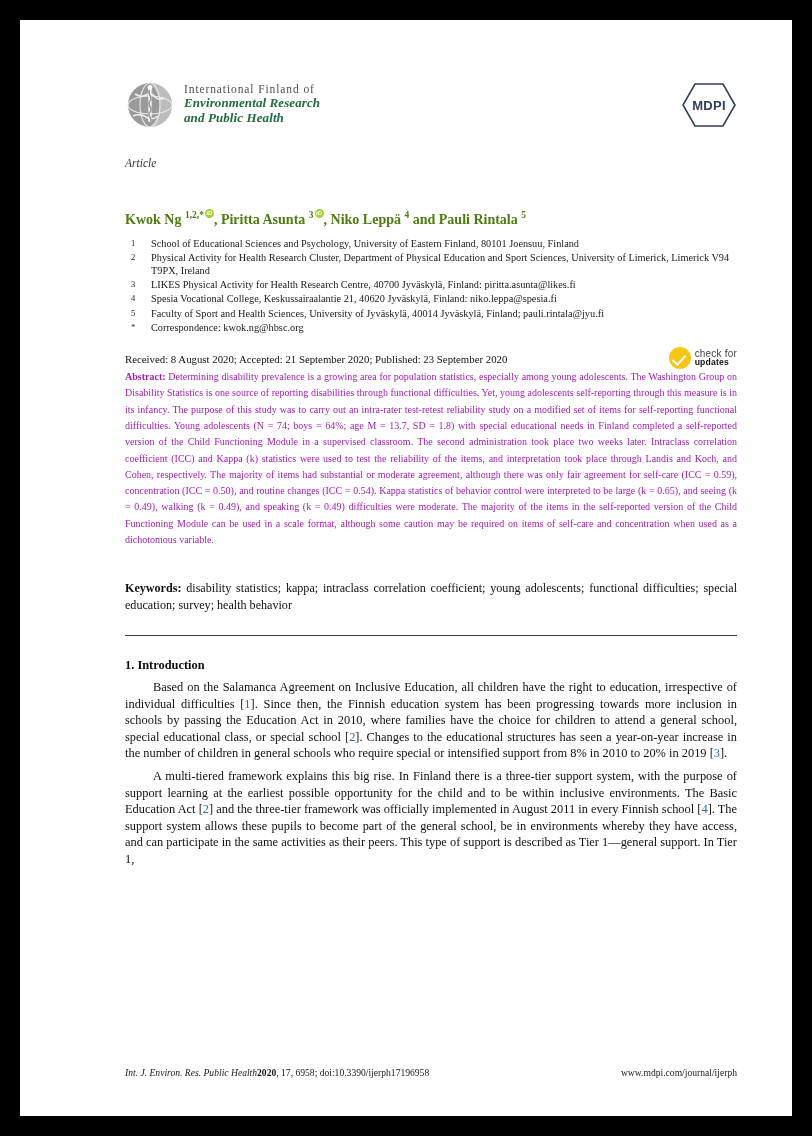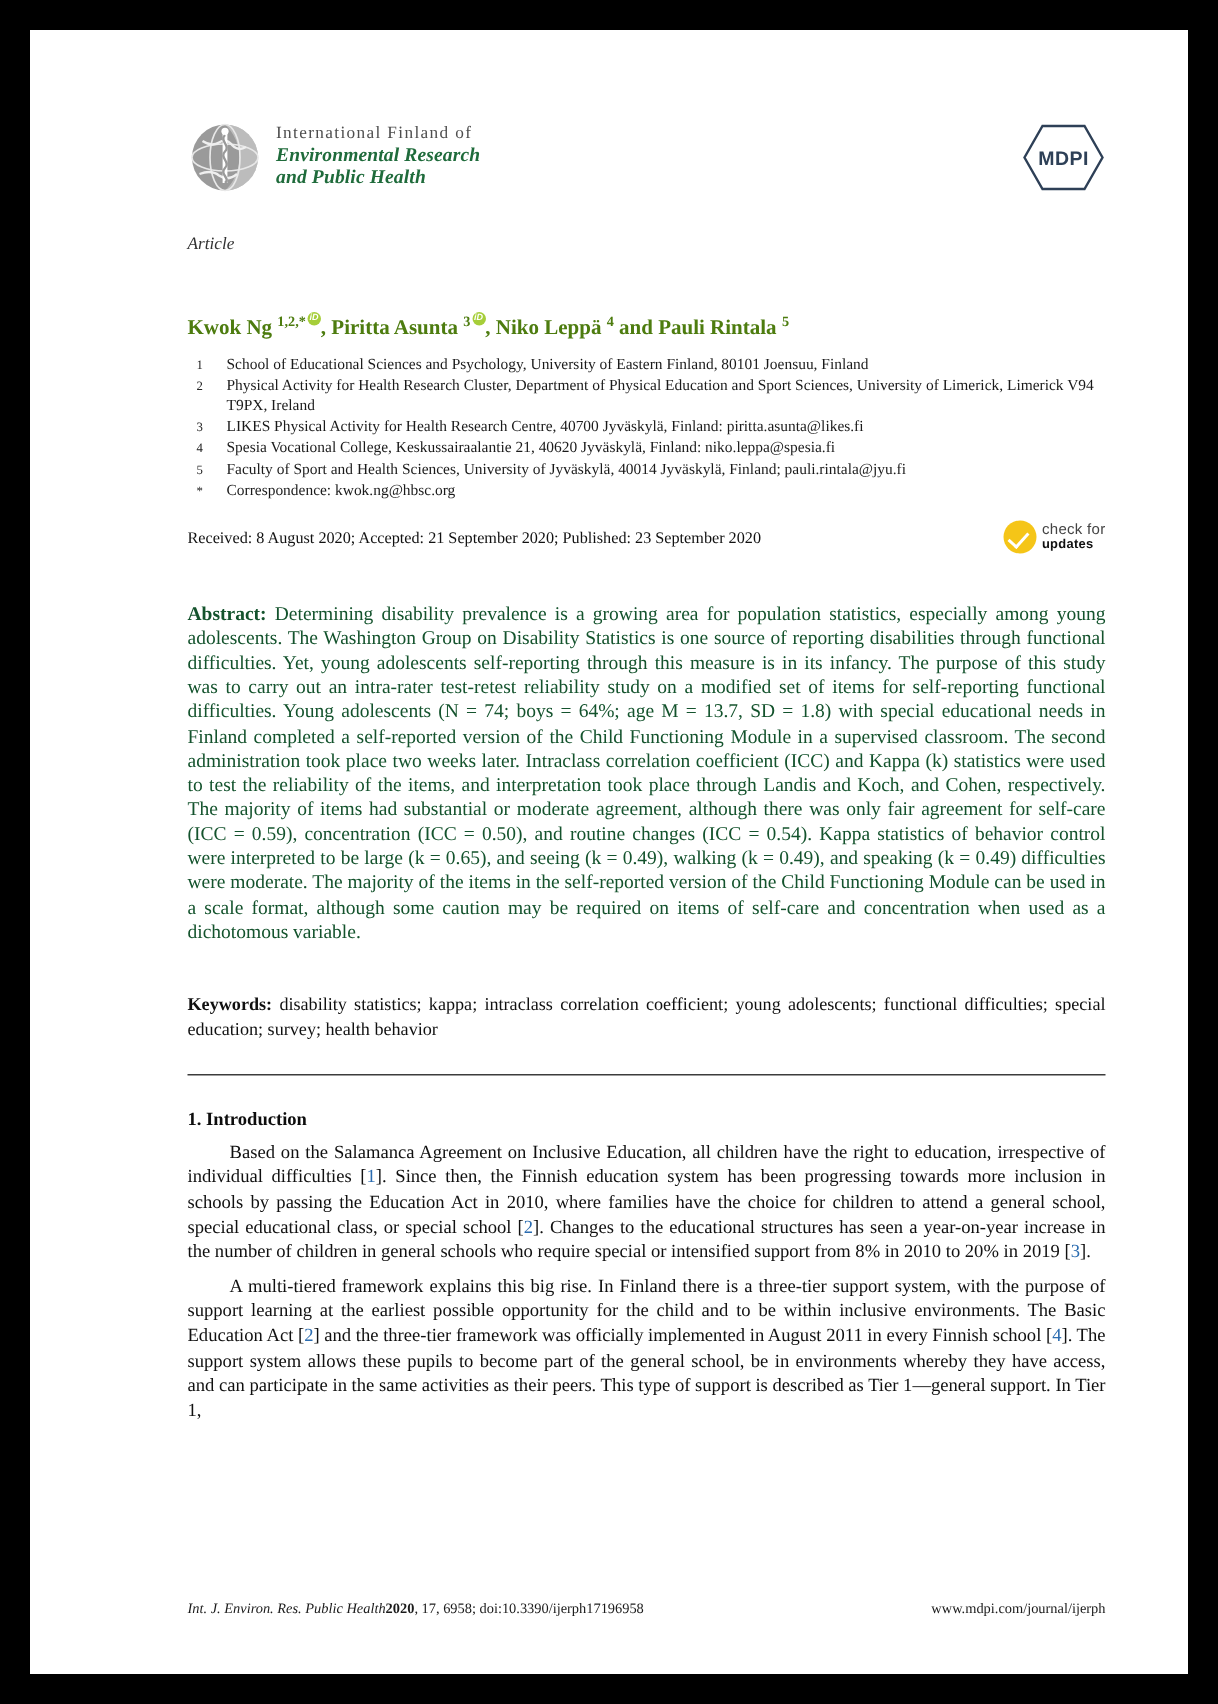--- a/index.html
+++ b/index.html
@@ -114,23 +114,23 @@
     transform: rotate(42deg);
   }
   .crossmark-label {
     font-family: "Liberation Sans", sans-serif; line-height: 9px;
   }
   .cm-l1 { font-size: 10px; color: #444; letter-spacing: .2px;}
   .cm-l2 { font-size: 8.6px; color: #111; font-weight: bold; letter-spacing: .2px;}
 
   
   .abstract {
-    margin-top: 32px;
-    font-size: 13px; line-height: 16.3px;
-    text-align: justify; color: #14532d;
+    margin-top: 0;
+    font-size: 10px; line-height: 16.3px;
+    text-align: justify; color: #a21caf;
   }
   .abstract b, .keywords b { font-weight: bold; }
   .keywords {
     margin-top: 32px;
     font-size: 12.1px; line-height: 16.3px;
     text-align: justify; color: #101010;
   }
 
   .hr-rule {
     margin-top: 22px; border: 0; border-top: 1px solid #3c3c3c;

